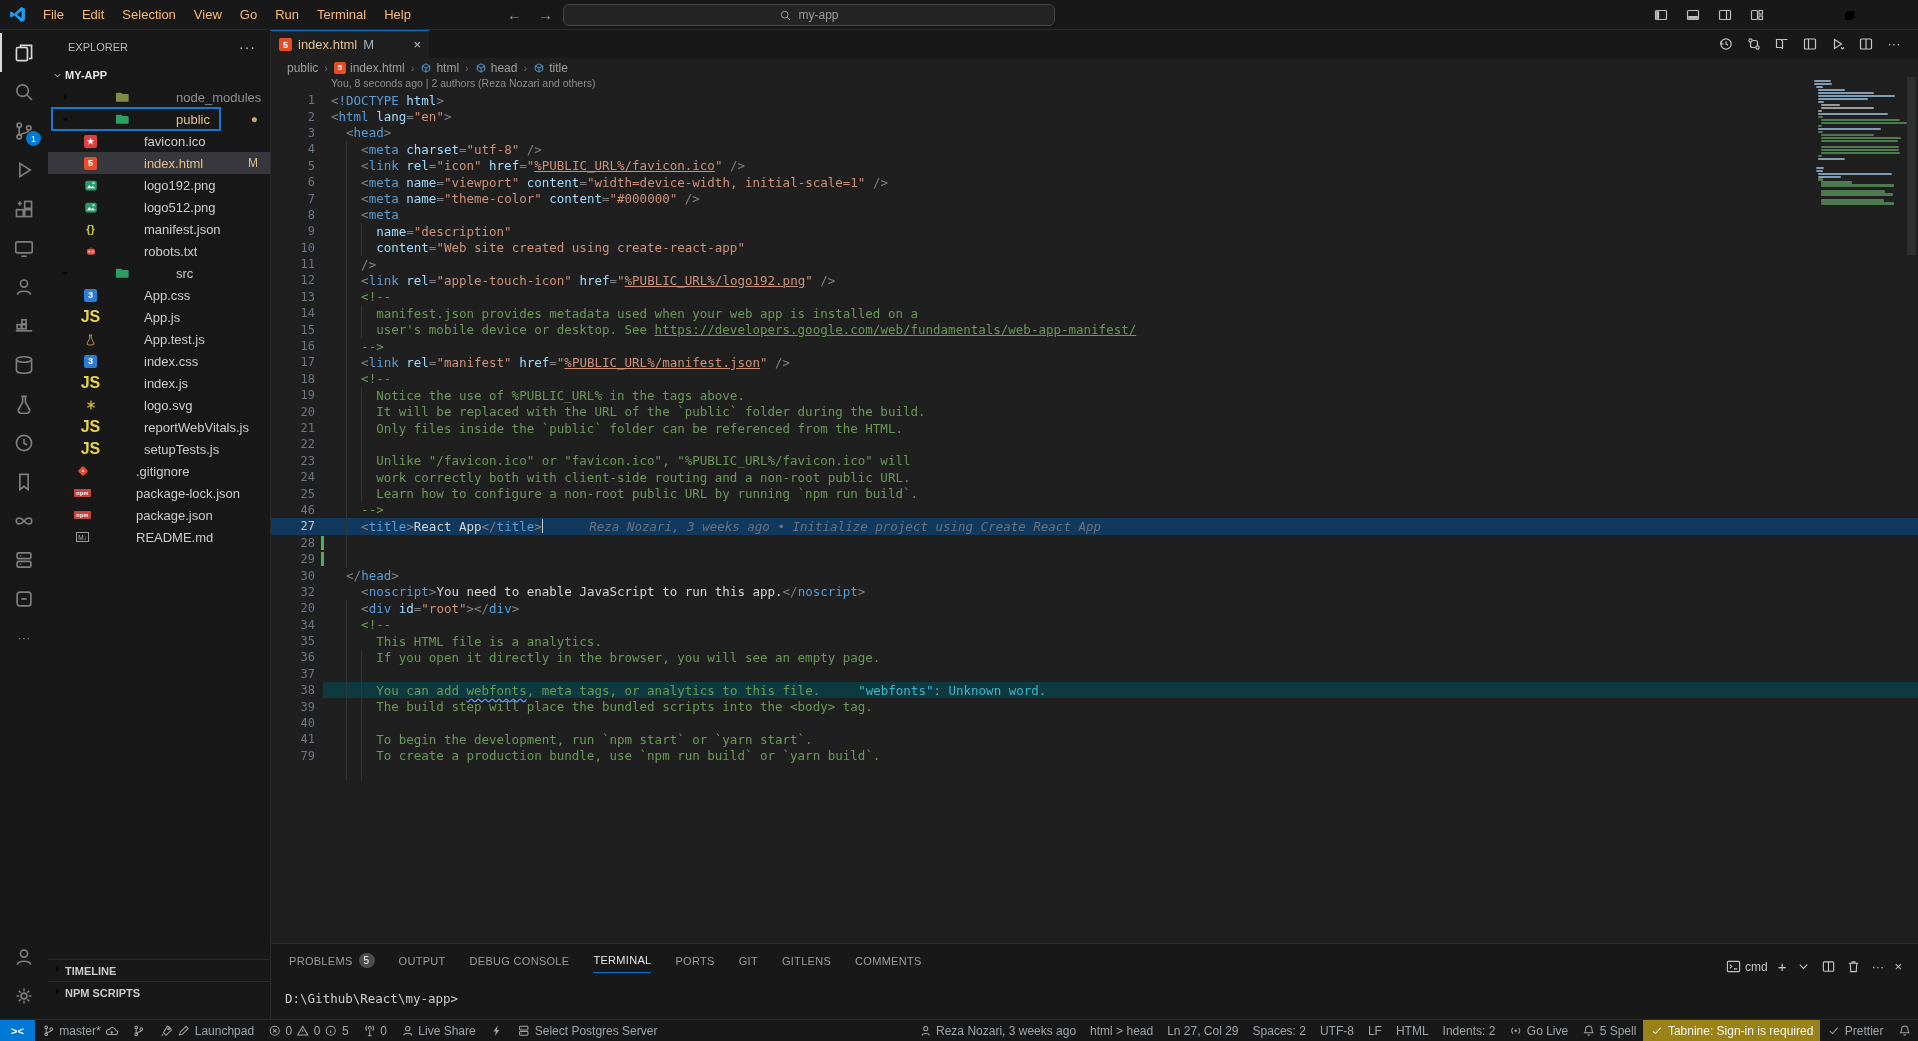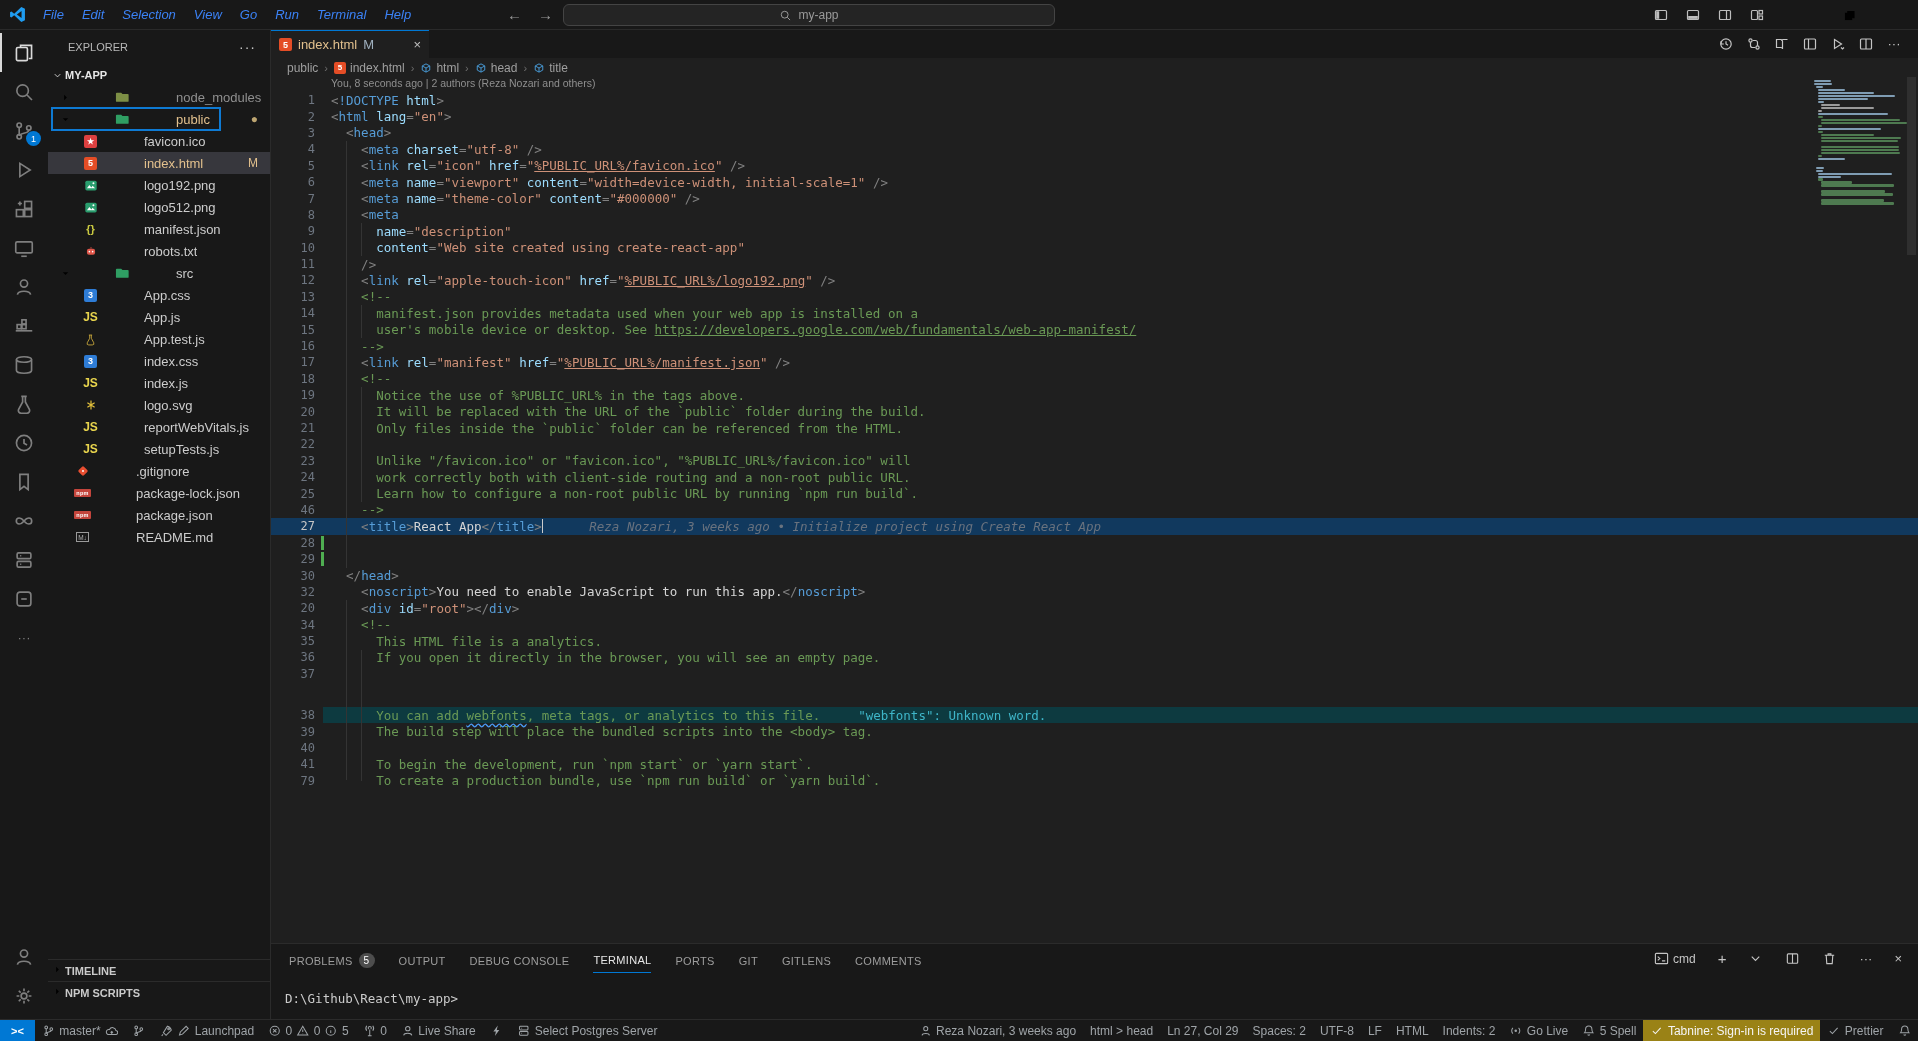--- a/index.html
+++ b/index.html
@@ -7,21 +7,21 @@
   .window { width:1918px; height:1041px; background:#1f1f1f; position:relative; overflow:hidden;
             font-family:"Liberation Sans", sans-serif; color:#cccccc; }
   .ic { display:inline-flex; align-items:center; justify-content:center; line-height:0; }
   .ic svg { stroke:currentColor; fill:none; stroke-width:1.2; }
 
   
   .titlebar { height:30px; background:#181818; border-bottom:1px solid #2a2a2a; position:relative;
               display:flex; align-items:center; font-size:13px; }
   .logo { width:34px; display:flex; justify-content:center; }
   .menus { display:flex; }
-  .menus .menu { padding:0 9px; color:#3b82f6; cursor:default;font-style:italic; }
+  .menus .menu { padding:0 9px; color:#fdba74; cursor:default; }
   .navbtns { position:absolute; left:507px; top:0; height:30px; display:flex; gap:16px; align-items:center;
              color:#9b9b9b; font-size:15px; }
   .searchbox { position:absolute; left:563px; top:4px; width:492px; height:22px; background:#242424;
                border:1px solid #444444; border-radius:6px; display:flex; align-items:center; justify-content:center;
                gap:6px; color:#9a9a9a; font-size:12px; }
   .tb-right { position:absolute; right:0; top:0; height:30px; display:flex; align-items:center; }
   .tb-tools { display:flex; gap:6px; padding-right:10px; color:#bdbdbd; }
   .tb-tools .ic { width:26px; height:26px; }
   .winctl { display:flex; }
   .winctl .wc { width:46px; height:30px; display:flex; align-items:center; justify-content:center; color:#cfcfcf; }
@@ -52,42 +52,42 @@
   .renamebox { position:absolute; left:3px; top:-1px; width:170px; height:24px; border:2px solid #0e7ad3; pointer-events:none; }
   .sb-sections { position:absolute; bottom:16px; left:0; right:0; }
   .sb-section { height:22px; border-top:1px solid #2b2b2b; display:flex; align-items:center; gap:2px; padding-left:4px;
                 font-size:11px; font-weight:bold; color:#cacaca; }
   
   .fi-html, .fi-fav, .fi-css { width:13px; height:13px; border-radius:2px; color:#fff; font-size:9px; font-weight:bold;
            display:flex; align-items:center; justify-content:center; }
   .fi-html { background:#e44d26; }
   .fi-fav { background:#dd4040; font-size:8px; }
   .fi-css { background:#2e7cd6; }
-  .fi-js { color:#e8d44d; font-weight:bold; font-size:12px; }
+  .fi-js { color:#e8d44d; font-weight:bold; font-size:16px; }
   .fi-json { color:#cbcb41; font-weight:bold; font-size:11px; }
   .fi-md { border:1px solid #9a9a9a; color:#b5b5b5; font-size:6.5px; padding:0 1px; height:10px; display:flex; align-items:center; }
 
   
   .edcol { flex:1; min-width:0; display:flex; flex-direction:column; }
   .tabbar { height:28px; background:#181818; display:flex; }
   .tab { width:158px; background:#1f1f1f; border-top:1px solid #0078d4; display:flex; align-items:center;
          padding:0 8px; gap:6px; font-size:13px; color:#e2c08d; }
   .tab .tclose { margin-left:auto; color:#c0c0c0; font-size:13px; }
   .ed-actions { margin-left:auto; display:flex; align-items:center; gap:4px; padding-right:12px; color:#c5c5c5; }
   .ed-actions .ic { width:24px; height:24px; }
   .breadcrumbs { height:19px; background:#1f1f1f; display:flex; align-items:center; gap:6px; padding-left:16px;
                  font-size:12px; color:#9f9f9f; }
   .breadcrumbs .sep { color:#6e6e6e; font-size:11px; }
 
   .editor { flex:1; position:relative; overflow:hidden; background:#1f1f1f;
             font-family:"DejaVu Sans Mono","Liberation Mono",monospace; font-size:12.5px; }
   .codelens { height:15px; padding-left:60px; font-family:"Liberation Sans",sans-serif; font-size:10.5px; color:#8f8f8f; }
   .crow { height:16.4px; display:flex; align-items:center; position:relative; white-space:pre; }
   .crow.hlblue { background:#11395e; }
-  .crow.hlteal { background:linear-gradient(to right, transparent 52px, #0d3a40 52px);margin-top:25px; }
+  .crow.hlteal { background:linear-gradient(to right, transparent 52px, #0d3a40 52px); }
   .lnum { width:44px; text-align:right; color:#6e7681; font-size:12px; flex:none; }
   .crow.cur .lnum { color:#c6c6c6; }
   .ccode { padding-left:16px; }
   .gbar { position:absolute; left:50px; top:1px; bottom:1px; width:3px; background:#4fae51; }
   .tk-p { color:#808080; } .tk-t { color:#569cd6; } .tk-a { color:#9cdcfe; }
   .tk-s, .tk-su { color:#ce9178; } .tk-su { text-decoration:underline; }
   .tk-c, .tk-cu, .tk-cw { color:#6a9955; } .tk-cu { text-decoration:underline; }
   .tk-cw { text-decoration:underline wavy #4a9df8; text-underline-offset:3px; }
   .tk-x { color:#d4d4d4; }
   .blame { color:#69727e; font-style:italic; margin-left:46px; }
@@ -98,21 +98,21 @@
   .mbar { height:2.2px; margin-bottom:0.8px; border-radius:1px; }
   .vthumb { position:absolute; top:0; right:2px; width:9px; height:178px; background:rgba(120,120,120,0.18); }
 
   
   .panel { height:76px; background:#181818; border-top:1px solid #2b2b2b; position:relative; }
   .ptabs { display:flex; gap:24px; padding:9px 0 0 18px; font-size:11px; color:#9d9d9d; letter-spacing:0.3px; }
   .ptab { display:flex; align-items:center; gap:6px; padding-bottom:5px; }
   .ptab.active { color:#e7e7e7; border-bottom:1px solid #0078d4; }
   .pbadge { background:#4d4d4d; color:#fff; border-radius:8px; min-width:16px; height:15px; font-size:10px;
             display:flex; align-items:center; justify-content:center; padding:0 4px; }
-  .ptools { position:absolute; right:16px; top:7px; display:flex; align-items:center; gap:22px; color:#c5c5c5; font-size:12px;text-align:center; }
+  .ptools { position:absolute; right:16px; top:15px; display:flex; align-items:center; gap:10px; color:#c5c5c5; font-size:12px;text-align:center; }
   .ptools .ic svg { width:15px; height:15px; }
   .shellname { display:flex; align-items:center; gap:4px; }
   .term { position:absolute; left:14px; top:47px; font-family:"DejaVu Sans Mono","Liberation Mono",monospace;
           font-size:12.5px; color:#cccccc; }
 
   
   .statusbar { height:22px; background:#181818; border-top:1px solid #2b2b2b; display:flex; align-items:stretch;
                font-size:12px; color:#9fa4a8; }
   .sitem { display:flex; align-items:center; gap:4px; padding:0 7px; white-space:nowrap; }
   .sitem .ic svg { width:13.5px; height:13.5px; }

